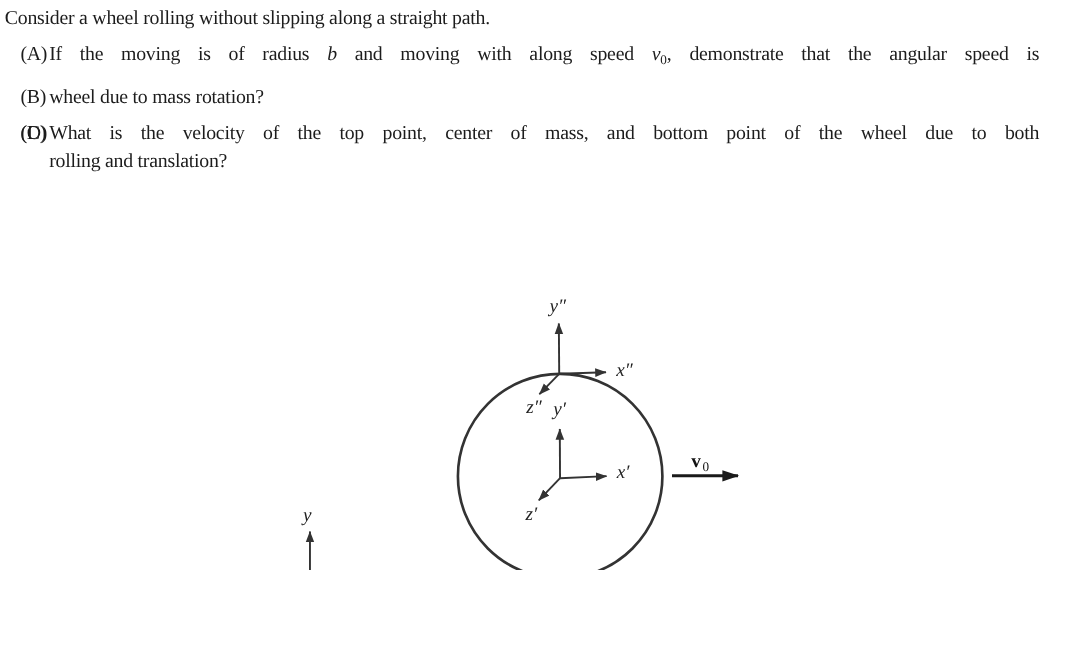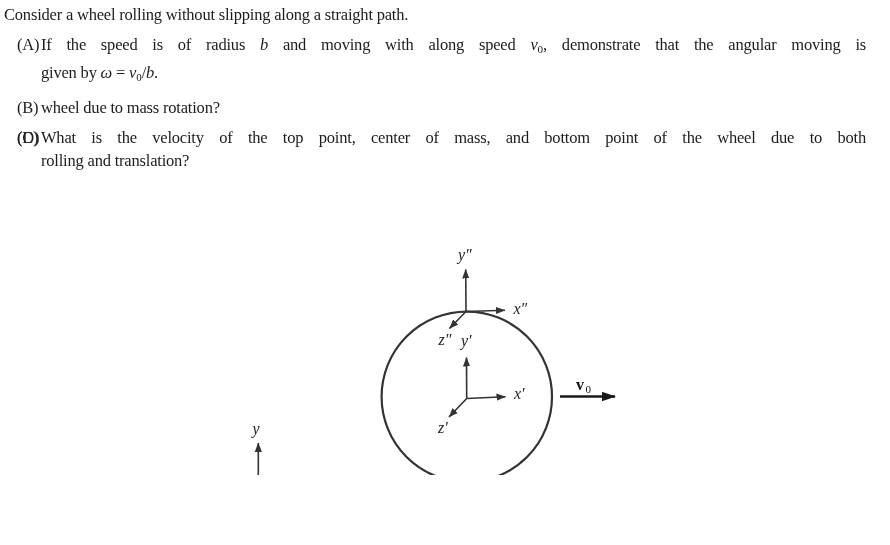--- a/index.html
+++ b/index.html
@@ -57,22 +57,21 @@
 <body>
 
 <div class="canvas">
 
   <div class="problem">
 
     <div class="intro">Consider a wheel rolling without slipping along a straight path.</div>
 
     <div class="item">
       <span class="lbl">(A)</span>
-      <div class="l1"><span>If the speed is of radius </span><span class="it">b</span><span> and moving with along speed </span><span class="it">v</span><span class="sb">0</span><span>, demonstrate that the angular moving is</span></div>
-      <div class="l2"><span>given by </span><span class="it">ω</span><span> = </span><span class="it">v</span><span class="sb">0</span><span>/</span><span class="it">b</span><span>.</span></div>
+      <div class="l1"><span>If the moving is of radius </span><span class="it">b</span><span> and moving with along speed </span><span class="it">v</span><span class="sb">0</span><span>, demonstrate that the angular speed is</span></div>
     </div>
 
     <div class="item">
       <span class="lbl">(B)</span>
       <div class="l2">wheel due to mass rotation?</div>
     </div>
 
     <div class="item">
       <span class="lbl">(C)</span>
     </div>

